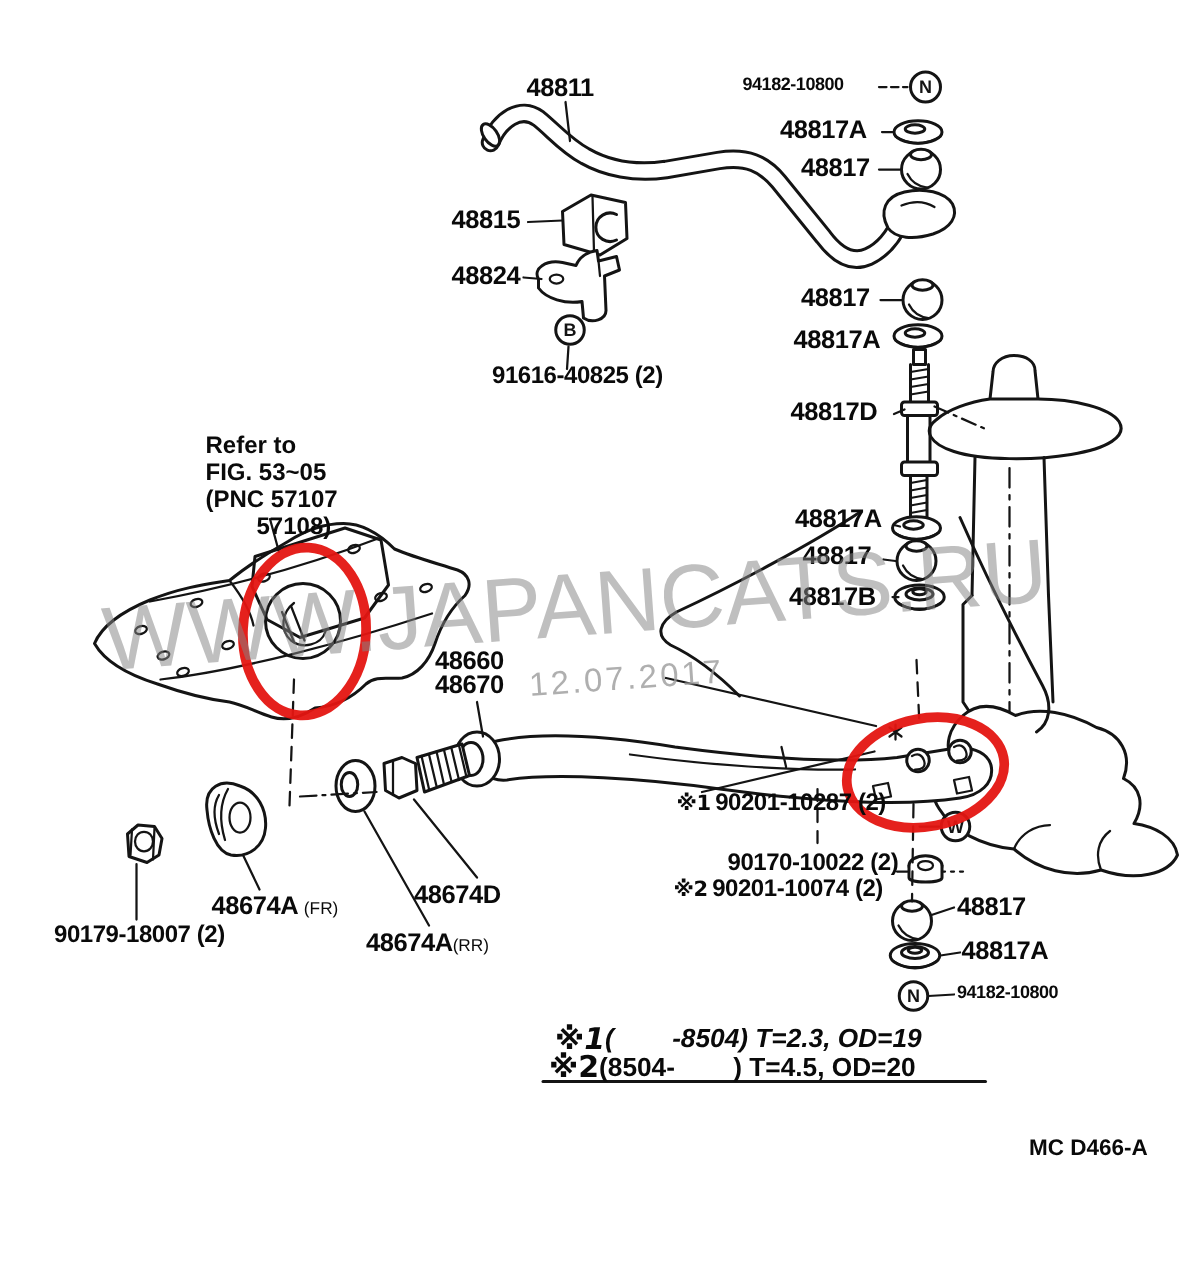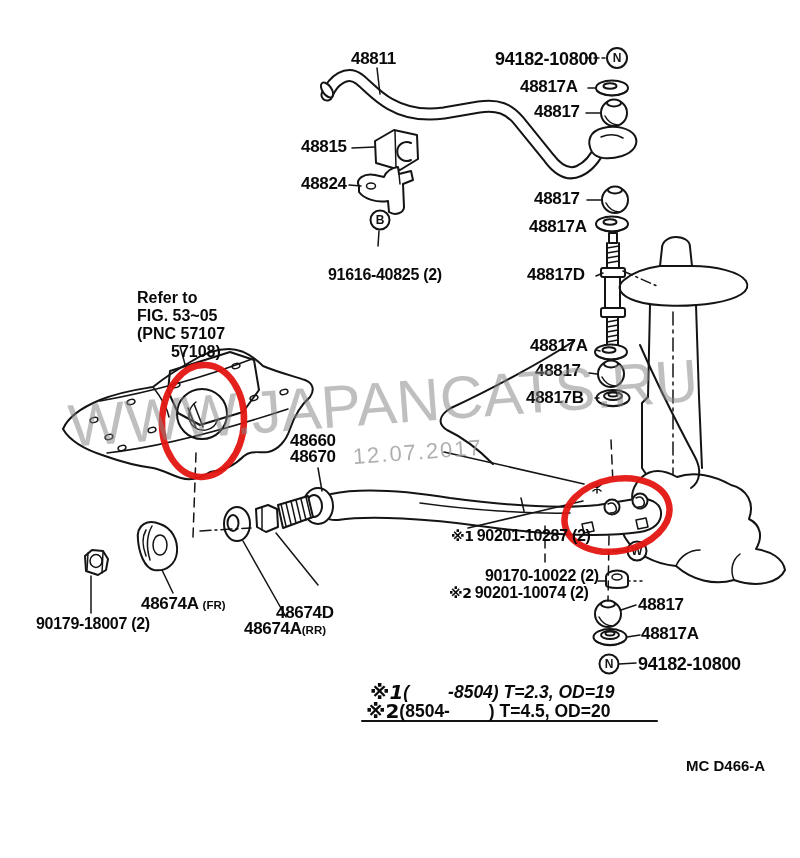--- a/index.html
+++ b/index.html
@@ -6,22 +6,22 @@
   .stage{position:relative;width:800px;height:858px;background:#ffffff;overflow:hidden;
          font-family:"Liberation Sans",sans-serif;}
   .stage svg{position:absolute;left:0;top:0;z-index:1;}
   .ln{fill:none;stroke:#141414;stroke-width:2;stroke-linecap:round;stroke-linejoin:round;}
   .fw{fill:#ffffff;stroke:#141414;stroke-width:2;stroke-linecap:round;stroke-linejoin:round;}
   .thin{stroke-width:1.5;}
   .badge-letter{font:700 12px "Liberation Sans",sans-serif;fill:#141414;stroke:none;}
   .lbl{position:absolute;z-index:2;color:#0a0a0a;font:700 17px/1.04 "Liberation Sans",sans-serif;
        letter-spacing:-0.3px;white-space:pre;}
   .sz16{font-size:16px;}
-  .sz155{font-size:18px;}
-  .qual{font-size:11.5px;font-weight:700;letter-spacing:0;}
+  .sz155{font-size:12px;}
+  .qual{font-size:11.5px;font-weight:400;letter-spacing:0;}
   .mk{font-family:"DejaVu Sans","Liberation Sans",sans-serif;font-weight:700;}
   .lbl .mk-sm{font-size:14px;margin-right:3px;}
   .refer{position:absolute;z-index:2;color:#0a0a0a;font:700 16px/1.12 "Liberation Sans",sans-serif;white-space:pre;}
   .pnc{font-size:16px;line-height:1.05;}
   .foot{position:absolute;z-index:2;color:#0a0a0a;font:700 17.5px/1 "Liberation Sans",sans-serif;white-space:pre;}
   .foot .mk{font-size:20px;vertical-align:-1px;}
   .wm-site{position:absolute;left:66px;top:392px;z-index:3;font:400 60px "Liberation Sans",sans-serif;
            color:rgba(132,132,132,0.52);letter-spacing:0px;transform:rotate(-4.2deg);
            transform-origin:left top;white-space:pre;pointer-events:none;}
   .wm-date{position:absolute;left:352px;top:444px;z-index:3;font:400 22px "Liberation Sans",sans-serif;
@@ -207,21 +207,21 @@
   <ellipse cx="203" cy="421" rx="41" ry="56" fill="none" stroke="#e41511" stroke-width="6.5" opacity="0.95" transform="rotate(3 203 421)"></ellipse>
   <ellipse cx="617" cy="515" rx="53" ry="36" fill="none" stroke="#e41511" stroke-width="6.5" opacity="0.95" transform="rotate(-11 617 515)"></ellipse>
 </svg>
 
   <div class="lbl" style="left:351px;top:50px;"><span>48811</span></div>
   <div class="lbl sz155" style="left:495px;top:50px;"><span>94182-10800</span></div>
   <div class="lbl" style="left:520px;top:78px;"><span>48817A</span></div>
   <div class="lbl" style="left:534px;top:103px;"><span>48817</span></div>
   <div class="lbl" style="left:301px;top:138px;"><span>48815</span></div>
   <div class="lbl" style="left:301px;top:175px;"><span>48824</span></div>
-  <div class="lbl sz16" style="left:328px;top:267px;text-align:center;"><span>91616-40825 (2)</span></div>
+  <div class="lbl sz16" style="left:328px;top:243px;text-align:center;"><span>91616-40825 (2)</span></div>
   <div class="lbl" style="left:534px;top:190px;"><span>48817</span></div>
   <div class="lbl" style="left:529px;top:218px;"><span>48817A</span></div>
   <div class="lbl" style="left:527px;top:266px;"><span>48817D</span></div>
   <div class="lbl" style="left:530px;top:337px;"><span>48817A</span></div>
   <div class="lbl" style="left:535px;top:362px;"><span>48817</span></div>
   <div class="lbl" style="left:526px;top:389px;"><span>48817B</span></div>
 
   <div class="refer" style="left:137px;top:289px;"><span>Refer to</span><br><span>FIG. 53~05</span><br><span class="pnc">(PNC 57107</span><br><span class="pnc" style="margin-left:34px;">57108)</span></div>
 
   <div class="lbl" style="left:290px;top:432px;"><span>48660</span></div>
@@ -231,21 +231,21 @@
   <div class="lbl sz16" style="left:449px;top:547px;margin-top:38px;"><span class="mk mk-sm">※2</span><span>90201-10074 (2)</span></div>
   <div class="lbl sz16" style="left:485px;top:568px;"><span>90170-10022 (2)</span></div>
 
   <div class="lbl" style="left:638px;top:596px;"><span>48817</span></div>
   <div class="lbl" style="left:641px;top:625px;"><span>48817A</span></div>
   <div class="lbl sz155" style="left:638px;top:655px;"><span>94182-10800</span></div>
 
   <div class="lbl sz16" style="left:36px;top:616px;"><span>90179-18007 (2)</span></div>
   <div class="lbl" style="left:141px;top:595px;"><span>48674A</span> <span class="qual">(FR)</span></div>
   <div class="lbl" style="left:244px;top:620px;"><span>48674A</span><span class="qual">(RR)</span></div>
-  <div class="lbl" style="left:276px;top:588px;margin-top:16px;"><span>48674D</span></div>
+  <div class="lbl" style="left:276px;top:588px;"><span>48674D</span></div>
 
   <div class="foot" style="left:370px;top:682px;font-style:italic;"><span class="mk">※1</span><span>(        -8504) T=2.3, OD=19</span></div>
   <div class="foot" style="left:366px;top:701px;"><span class="mk">※2</span><span>(8504-        ) T=4.5, OD=20</span></div>
 
   <div class="code">MC D466-A</div>
 
   <div class="wm-site">WWW.JAPANCATS.RU</div>
   <div class="wm-date">12.07.2017</div>
 </div>
 

